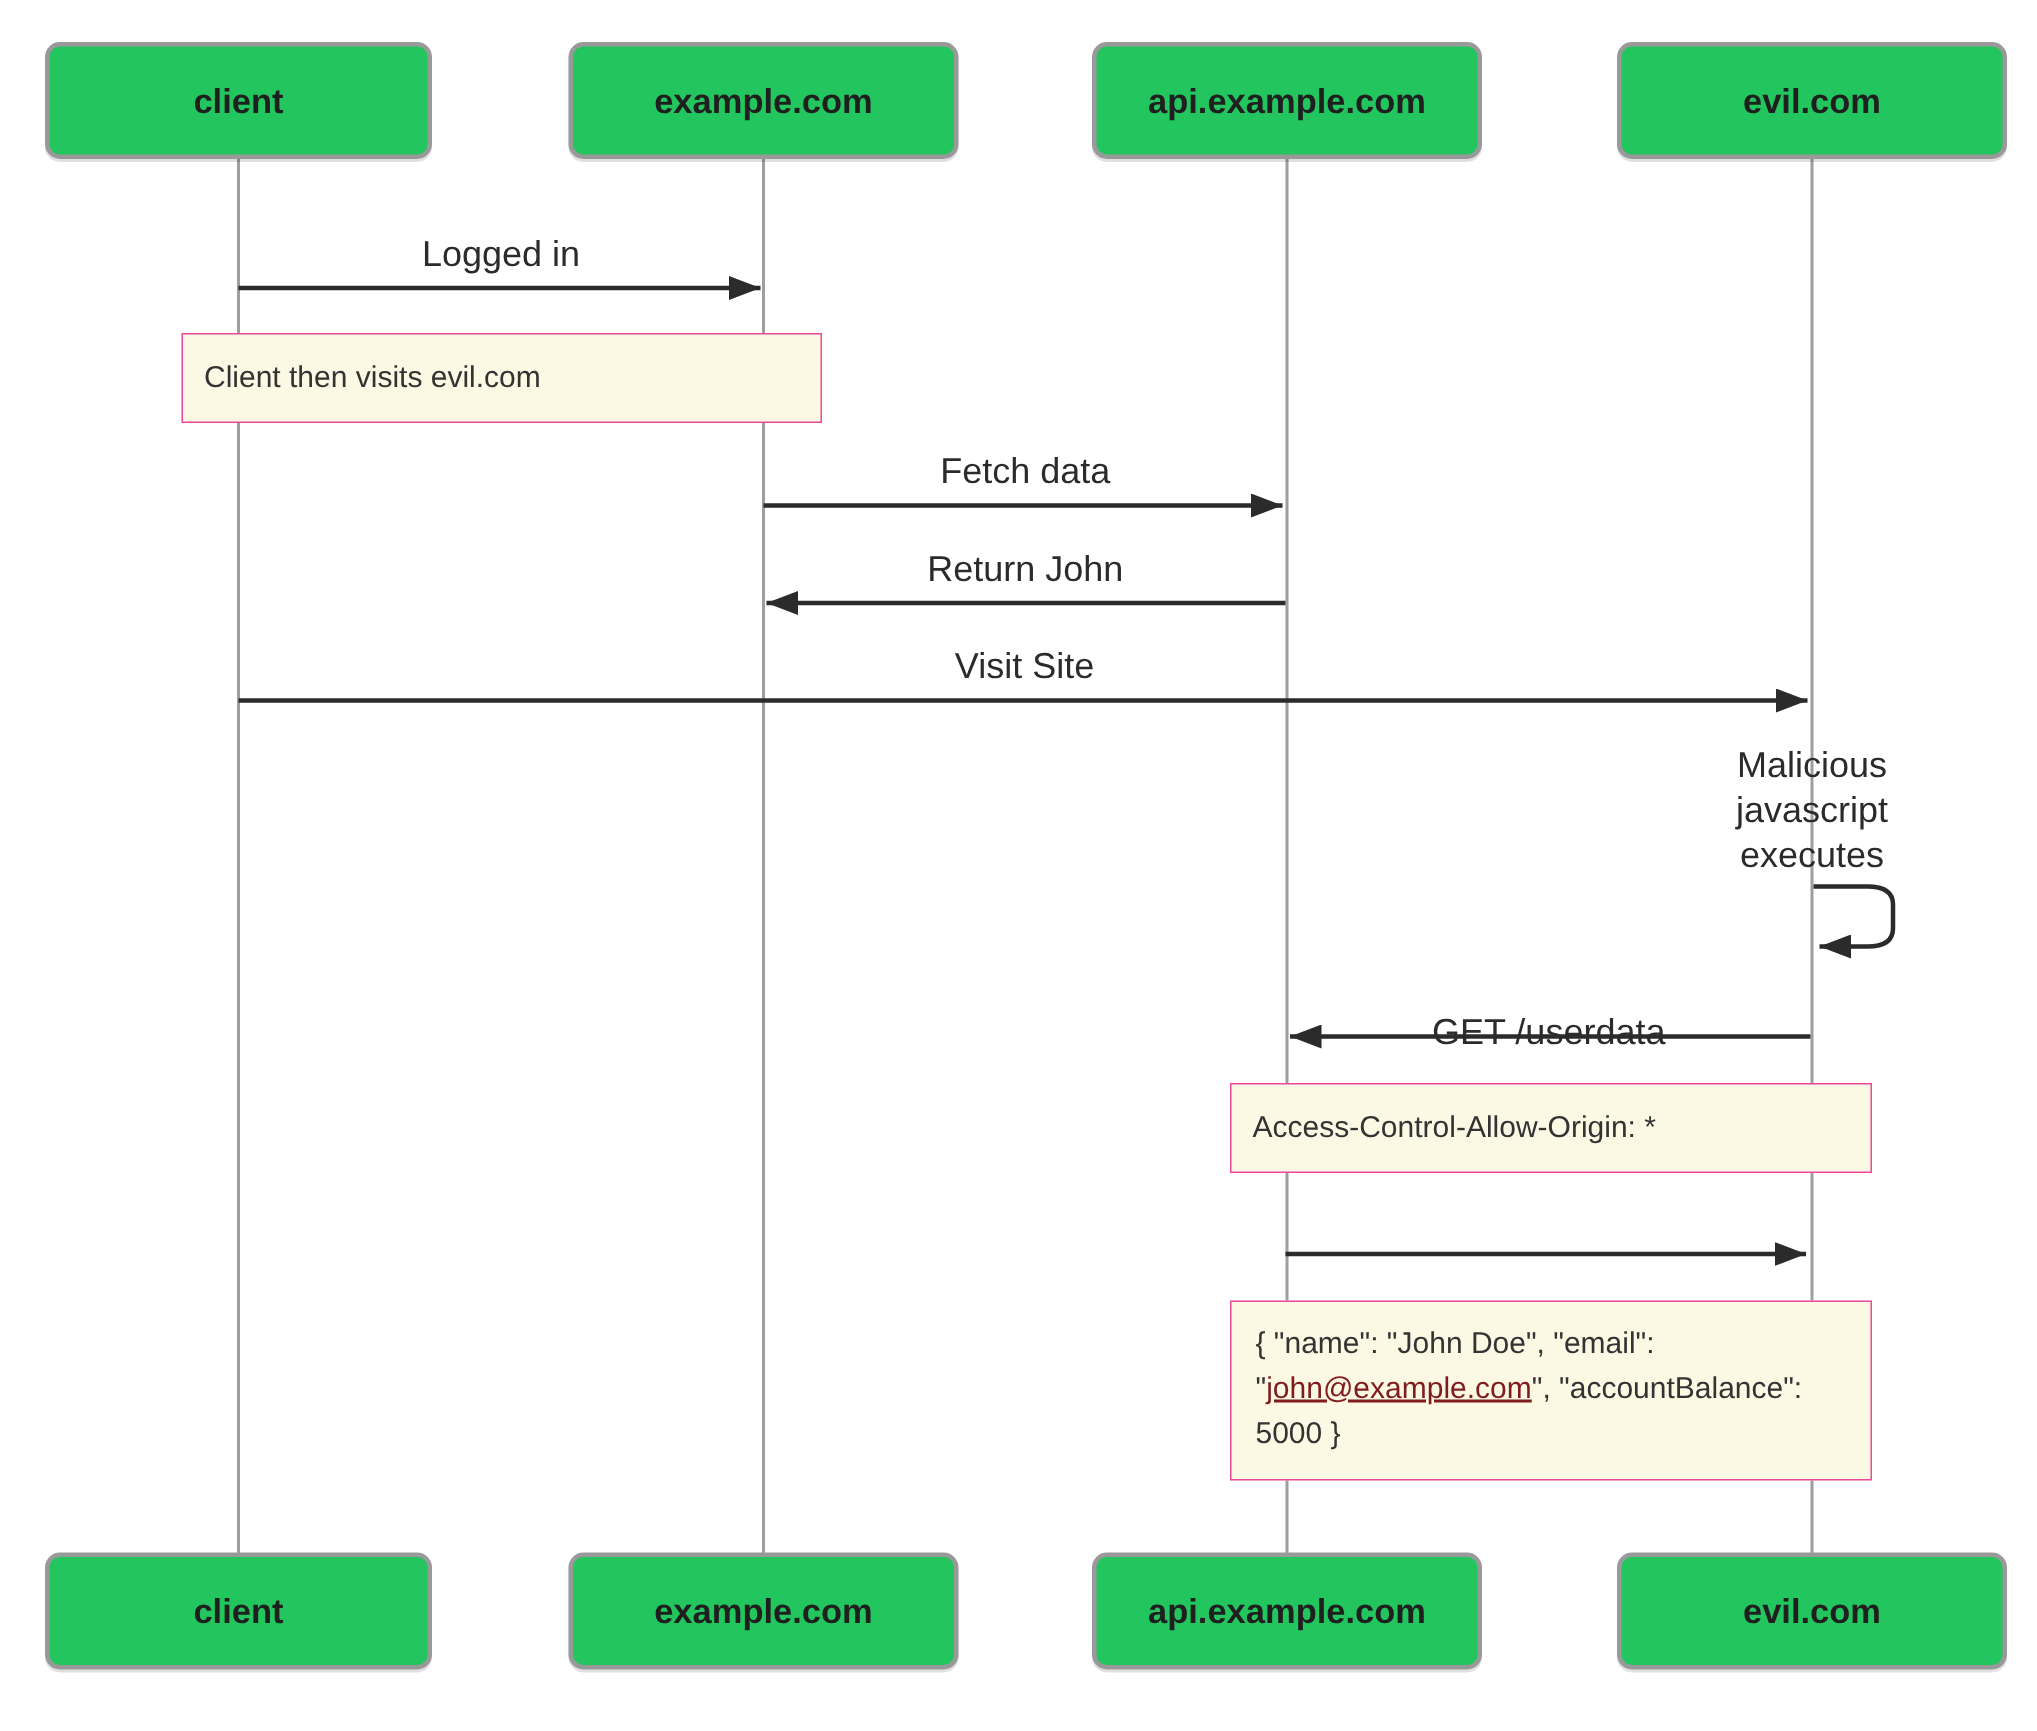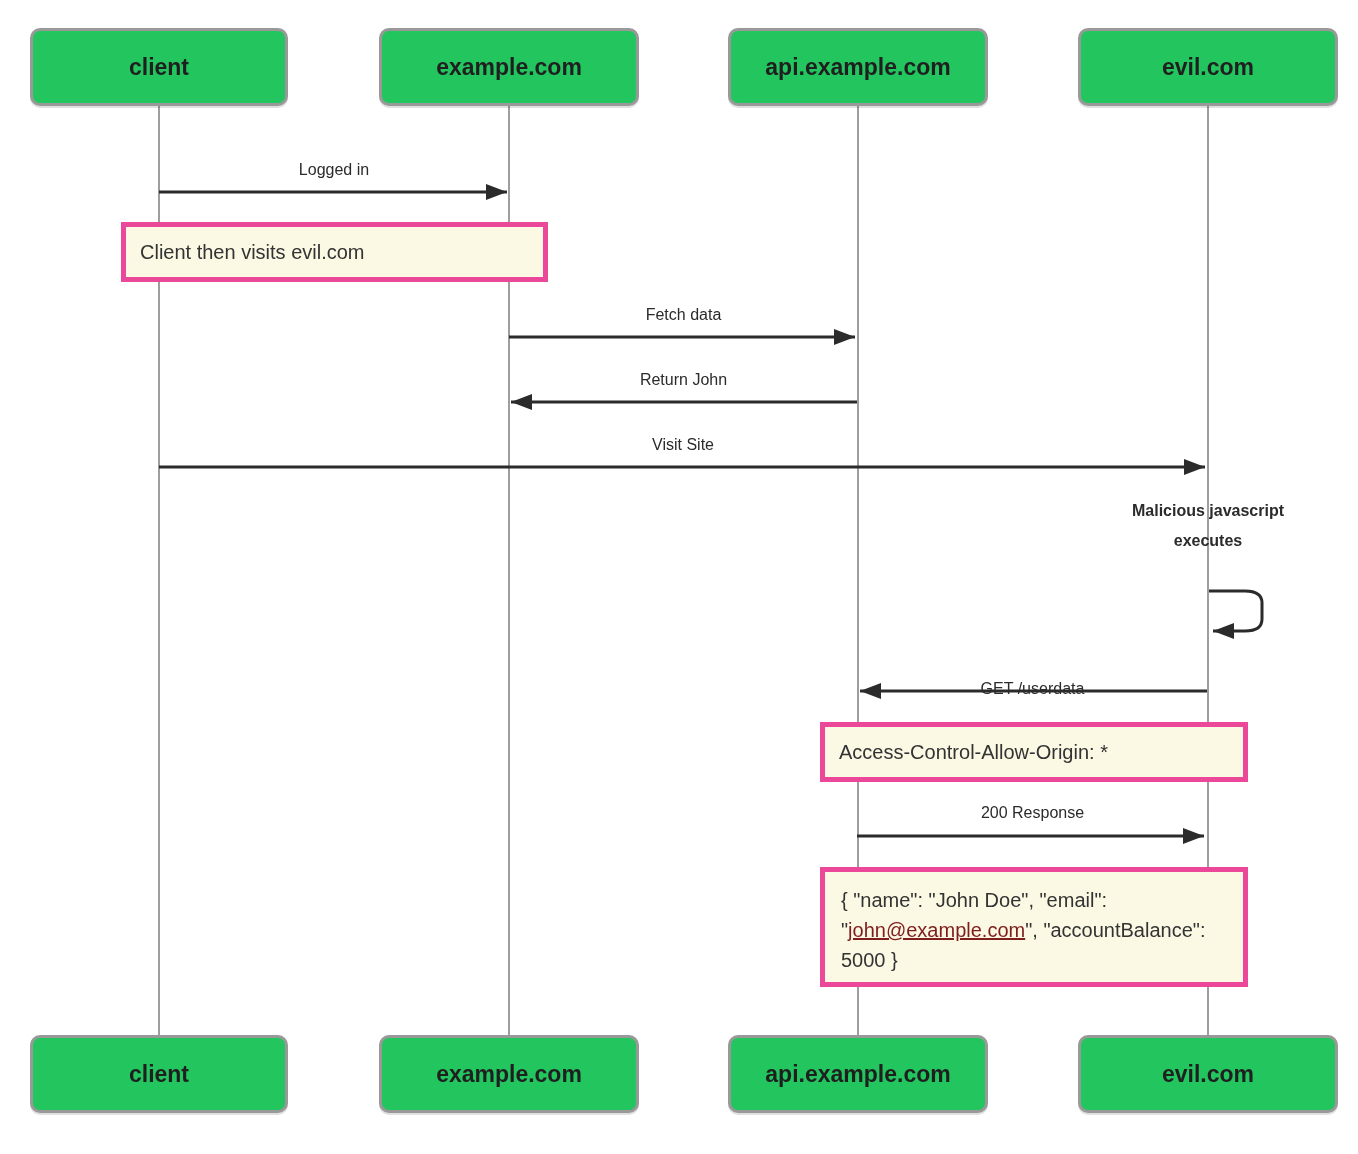--- a/index.html
+++ b/index.html
@@ -20,48 +20,48 @@
     position: absolute;
     width: 2px;
     top: 104px;
     height: 933px;
     background: #9e9e9e;
     z-index: 1;
   }
   .note {
     position: absolute;
     background: #fbf8e3;
-    border: 5px solid #ec4899;
+    border: 1px solid #ec4899;
     box-sizing: border-box;
     font-size: 20px;
     color: #333333;
     z-index: 2;
     display: flex;
     align-items: center;
     padding: 0 14px;
   }
   .note.multiline {
     display: block;
     padding: 13px 16px;
     line-height: 30px;
   }
   .arrow-layer {
     position: absolute;
     left: 0; top: 0;
     z-index: 3;
   }
   .msg-label {
     position: absolute;
-    font-size: 16px;
+    font-size: 24px;
     color: #2b2b2b;
     text-align: center;
     z-index: 4;
     line-height: 24px;
   }
-  .msg-label.stacked { line-height: 30px; font-weight: bold; }
+  .msg-label.stacked { line-height: 30px; }
   .actor {
     position: absolute;
     height: 78px;
     background: #22c55e;
     border: 3px solid #999999;
     border-radius: 10px;
     box-sizing: border-box;
     display: flex;
     align-items: center;
     justify-content: center;
@@ -113,21 +113,20 @@
     <path d="M 1207 691 L 860 691" stroke="#2b2b2b" stroke-width="3" fill="none" marker-end="url(#arrowhead)"></path>
     <path d="M 857 836 L 1204 836" stroke="#2b2b2b" stroke-width="3" fill="none" marker-end="url(#arrowhead)"></path>
   </svg>
 
   <div class="msg-label" style="left:159px; top:158px; width:350px;">Logged in</div>
   <div class="msg-label" style="left:509px; top:303px; width:349px;">Fetch data</div>
   <div class="msg-label" style="left:509px; top:368px; width:349px;">Return John</div>
   <div class="msg-label" style="left:159px; top:433px; width:1048px;">Visit Site</div>
   <div class="msg-label stacked" style="left:1127px; top:496px; width:162px;">Malicious javascript executes</div>
   <div class="msg-label" style="left:857px; top:657px; width:351px;margin-top:20px;">GET /userdata</div>
-  <div class="msg-label" style="left:857px; top:801px; width:351px;">200 Response</div>
 
   <div class="actor" style="left:30px; top:28px; width:258px;">
     <span>client</span>
   </div>
   <div class="actor" style="left:379px; top:28px; width:260px;">
     <span>example.com</span>
   </div>
   <div class="actor" style="left:728px; top:28px; width:260px;">
     <span>api.example.com</span>
   </div>

